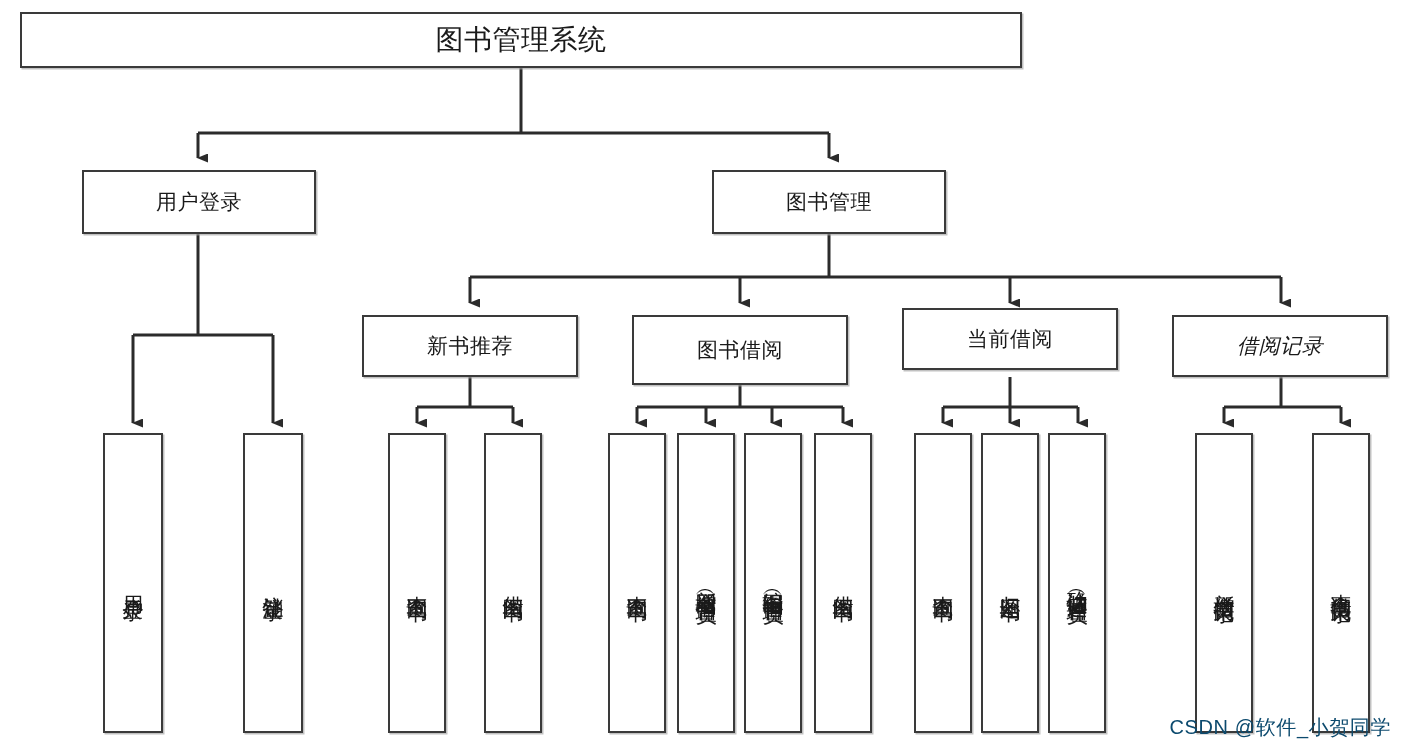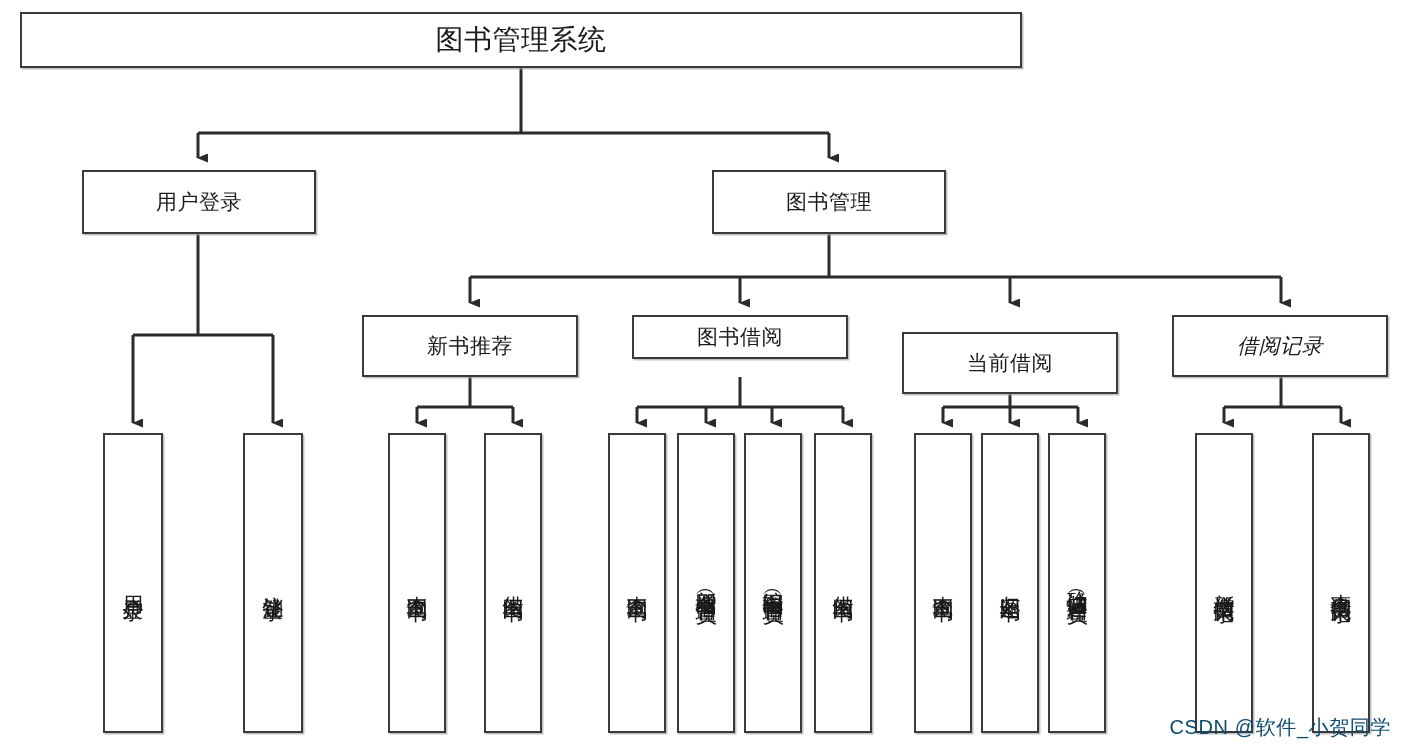--- a/index.html
+++ b/index.html
@@ -141,24 +141,24 @@
   <div class="node horiz" style="left:82px; top:170px; width:234px; height:64px;">
     <span class="lbl">用户登录</span>
   </div>
   <div class="node horiz" style="left:362px; top:315px; width:216px; height:62px;">
     <span class="lbl">新书推荐</span>
   </div>
 
   <div class="node horiz" style="left:712px; top:170px; width:234px; height:64px;">
     <span class="lbl">图书管理</span>
   </div>
-  <div class="node horiz" style="left:632px; top:315px; width:216px; height:44px;">
+  <div class="node horiz" style="left:632px; top:315px; width:216px; height:70px;">
     <span class="lbl">图书借阅</span>
   </div>
-  <div class="node horiz" style="left:902px; top:332px; width:216px; height:62px;">
+  <div class="node horiz" style="left:902px; top:308px; width:216px; height:62px;">
     <span class="lbl">当前借阅</span>
   </div>
   <div class="node horiz" style="left:1172px; top:315px; width:216px; height:62px;font-style:italic;">
     <span class="lbl">借阅记录</span>
   </div>
 
   <div class="node vert" style="left:103px; top:433px; width:60px; height:300px;">
     <span class="lbl">用户登录</span>
   </div>
   <div class="node vert" style="left:243px; top:433px; width:60px; height:300px;">

